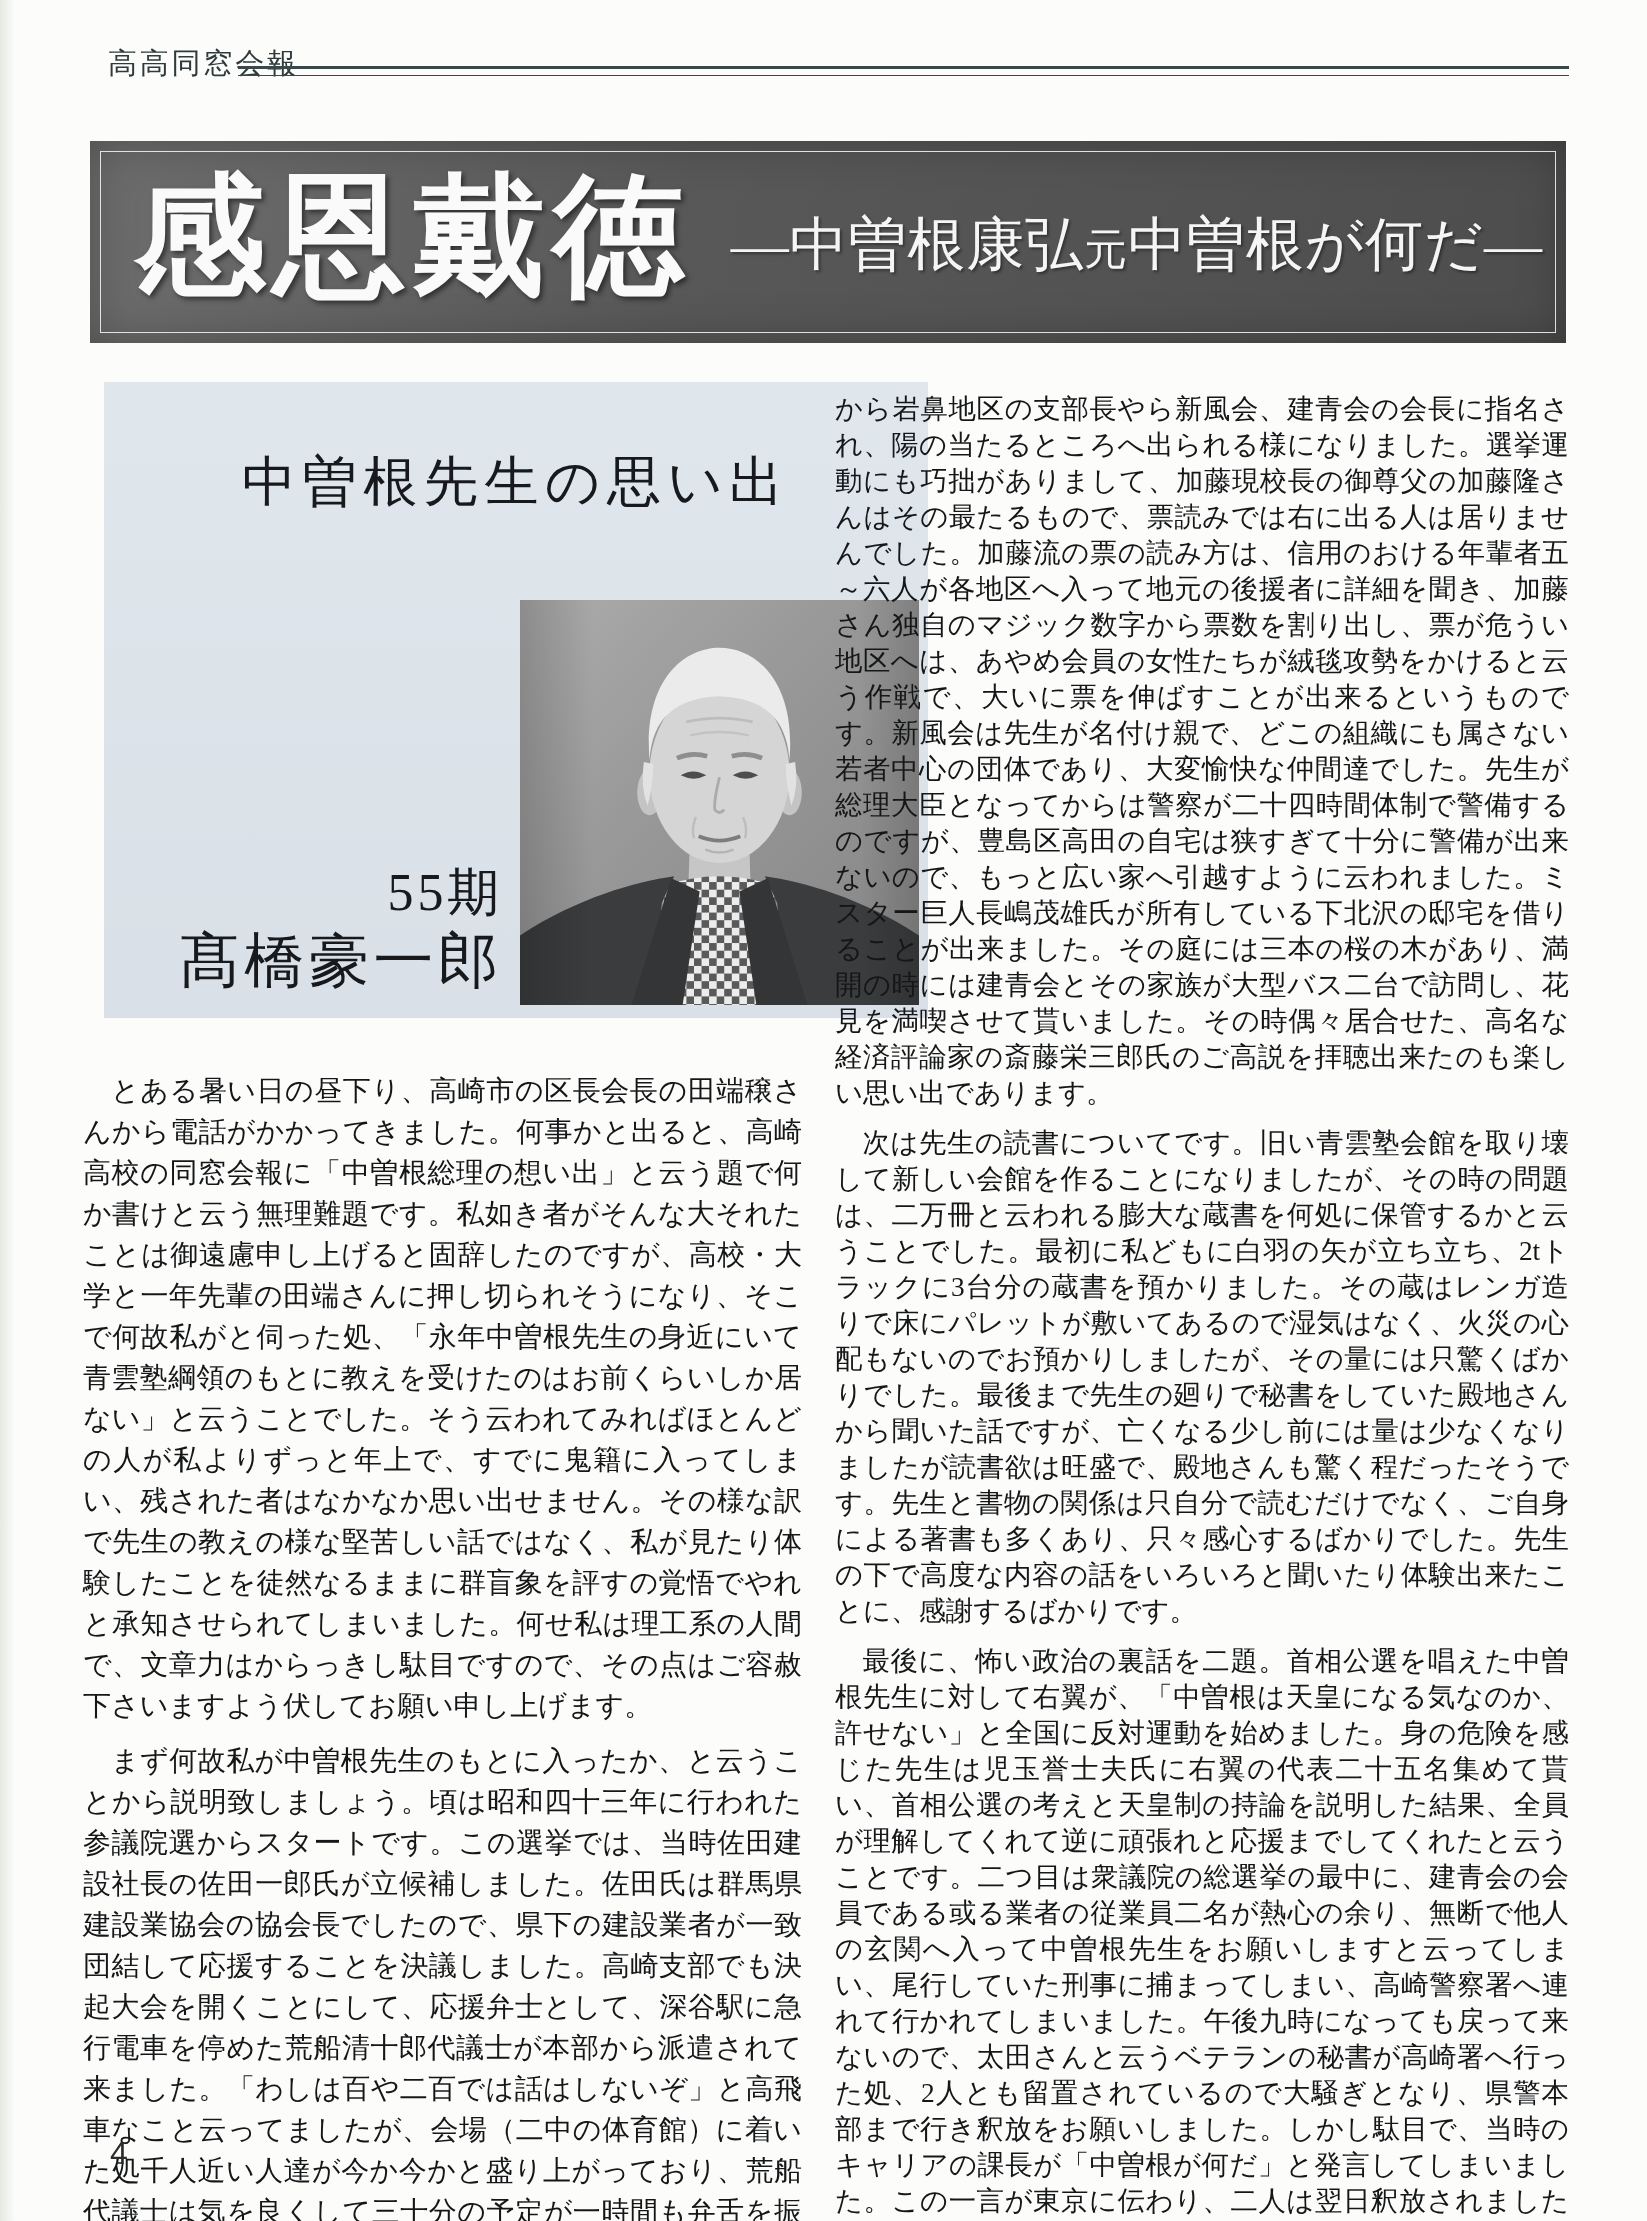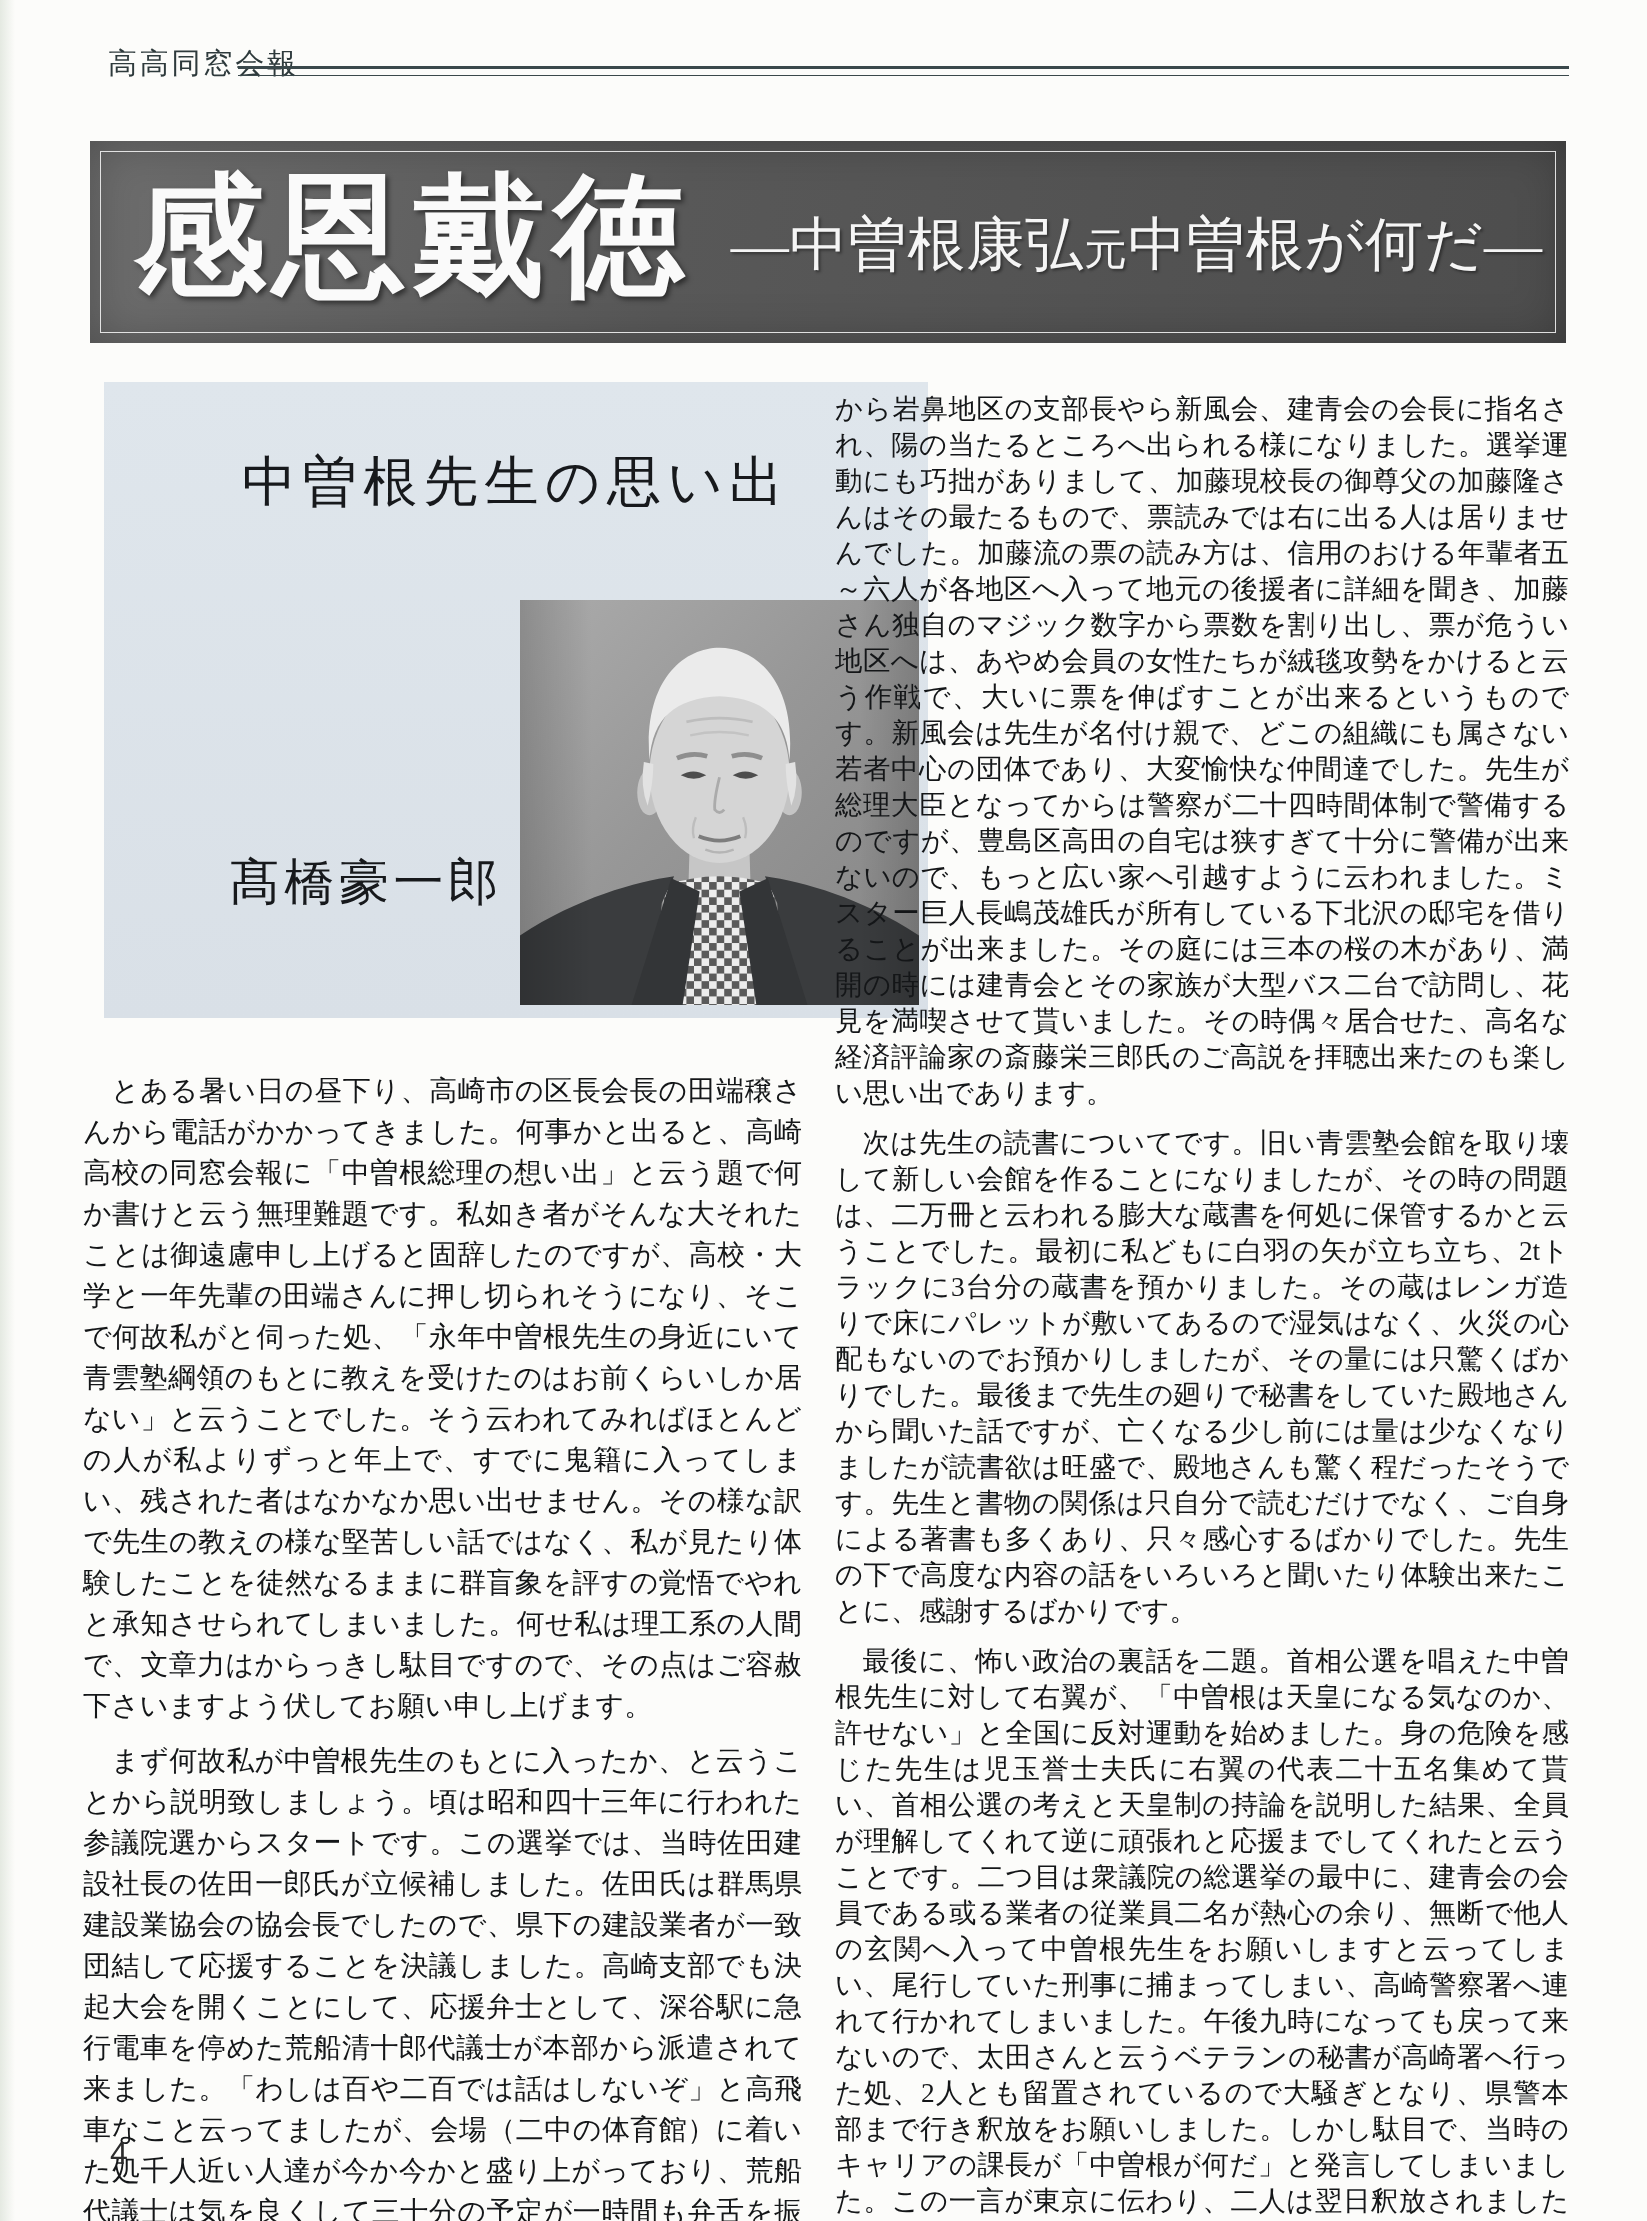--- a/index.html
+++ b/index.html
@@ -52,21 +52,21 @@
     position:absolute; left:104px; top:382px; width:824px; height:636px;
     background:linear-gradient(180deg,#dfe6ec 0%,#d9e0e7 100%);
   }
   .box-title {
     position:absolute; left:0; right:0; top:64px; text-align:center;
     font-size:54px; font-weight:normal; letter-spacing:6.6px; color:#17191c;
     white-space:nowrap;
   }
   .author { position:absolute; right:425px; top:471px; text-align:right; color:#17191c; white-space:nowrap; }
   .author-seq  { font-size:52px; line-height:79px; letter-spacing:3.8px; }
-  .author-name { font-size:50px; line-height:59px; letter-spacing:4.7px; }
+  .author-name { font-size:60px; line-height:59px; letter-spacing:4.7px; }
   .portrait { position:absolute; right:9.5px; top:218px; width:399px; height:405px; display:block; }
   
   .col { position:absolute; color:#141618; }
   .col p { text-align:justify;margin-top:14px; }
   .col p.indent { text-indent:1em; }
   .col-left  { left:83px;  top:1056px; width:719px; font-size:28px; line-height:41px; }
   .col-right { left:835px; top:377px;  width:734px; font-size:27.4px;   line-height:36px; }
   
   .page-number {
     position:absolute; left:110px; top:2135px; font-size:32px;
@@ -85,20 +85,21 @@
   <section class="banner">
     <div class="banner-border"></div>
     <h1 class="banner-title">感恩戴徳</h1>
     <div class="banner-subtitle"><span>―中曽根康弘</span><span class="sub-small">元</span><span>中曽根が何だ―</span></div>
   </section>
 
   <section class="memory-box">
     <h2 class="box-title">中曽根先生の思い出</h2>
 
     <div class="author">
+      <div class="author-seq">55期</div>
       <div class="author-name">髙橋豪一郎</div>
     </div>
 
     <svg class="portrait" viewBox="0 0 422 425" preserveAspectRatio="none" aria-hidden="true">
       <defs>
         <linearGradient id="pbg" x1="0" y1="0" x2="1" y2="1">
           <stop offset="0" stop-color="#ababab"></stop>
           <stop offset="0.45" stop-color="#979797"></stop>
           <stop offset="1" stop-color="#858585"></stop>
         </linearGradient>

